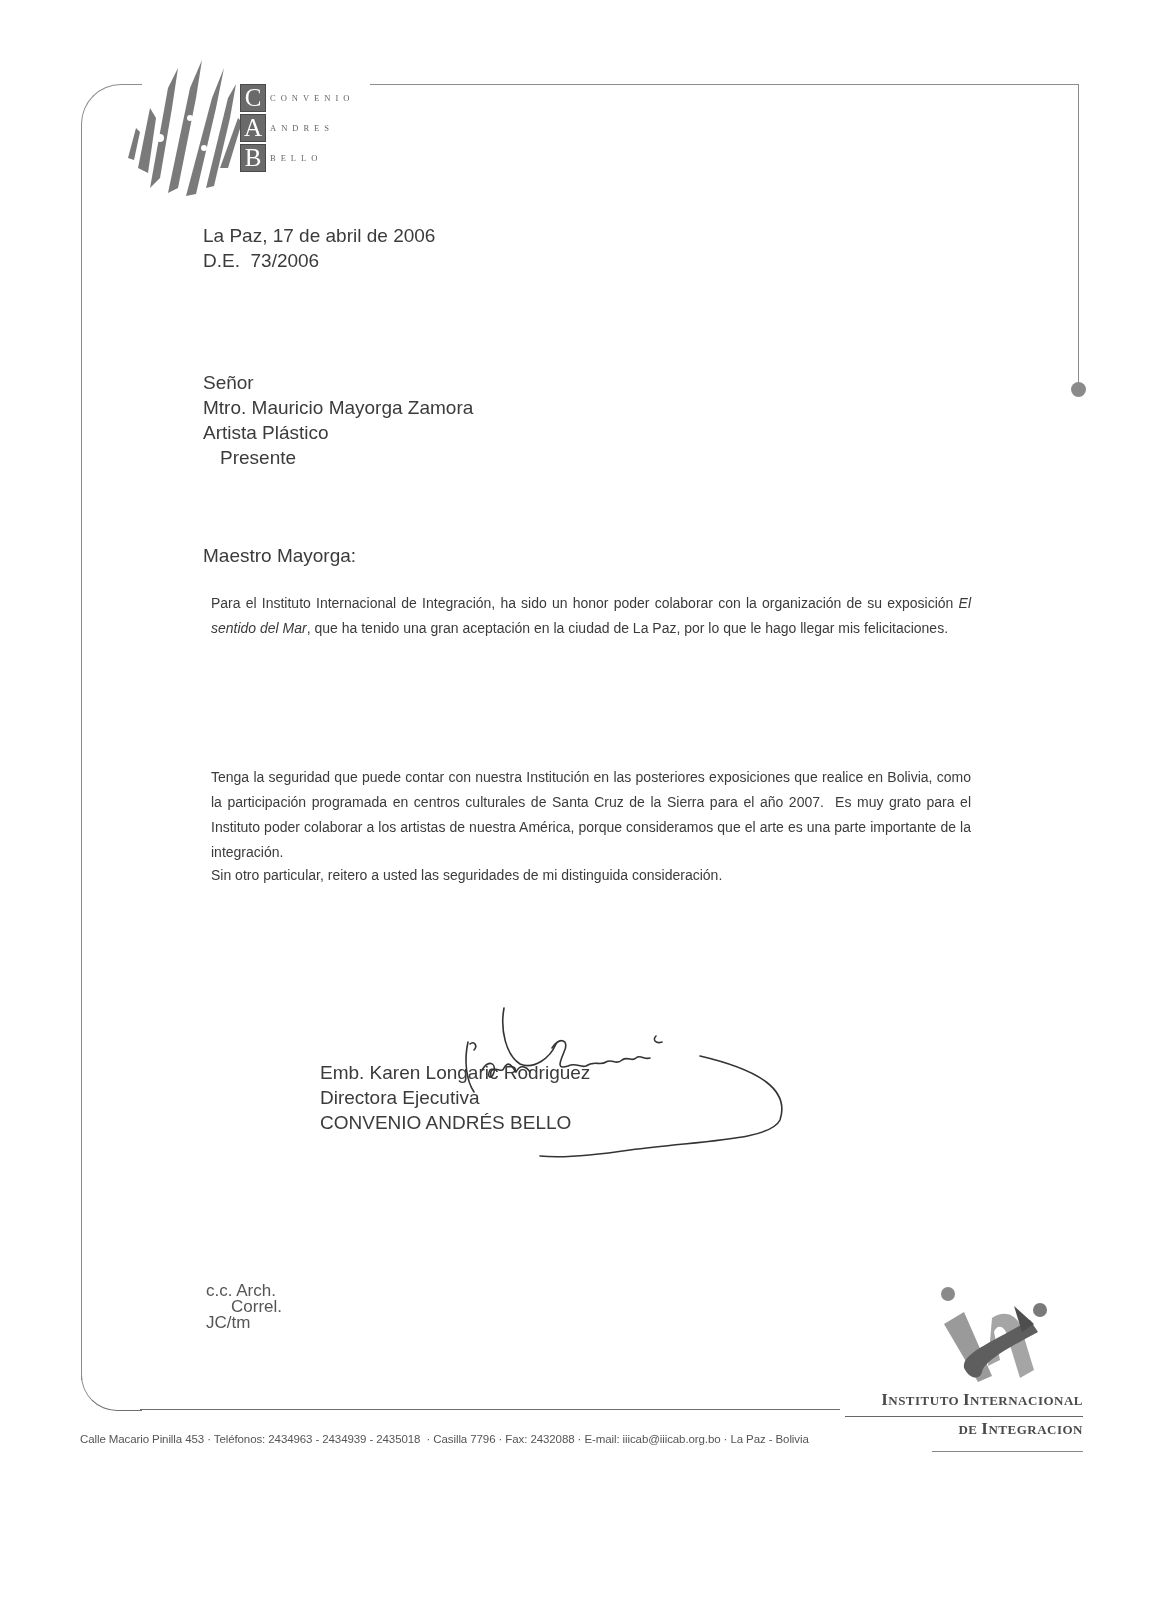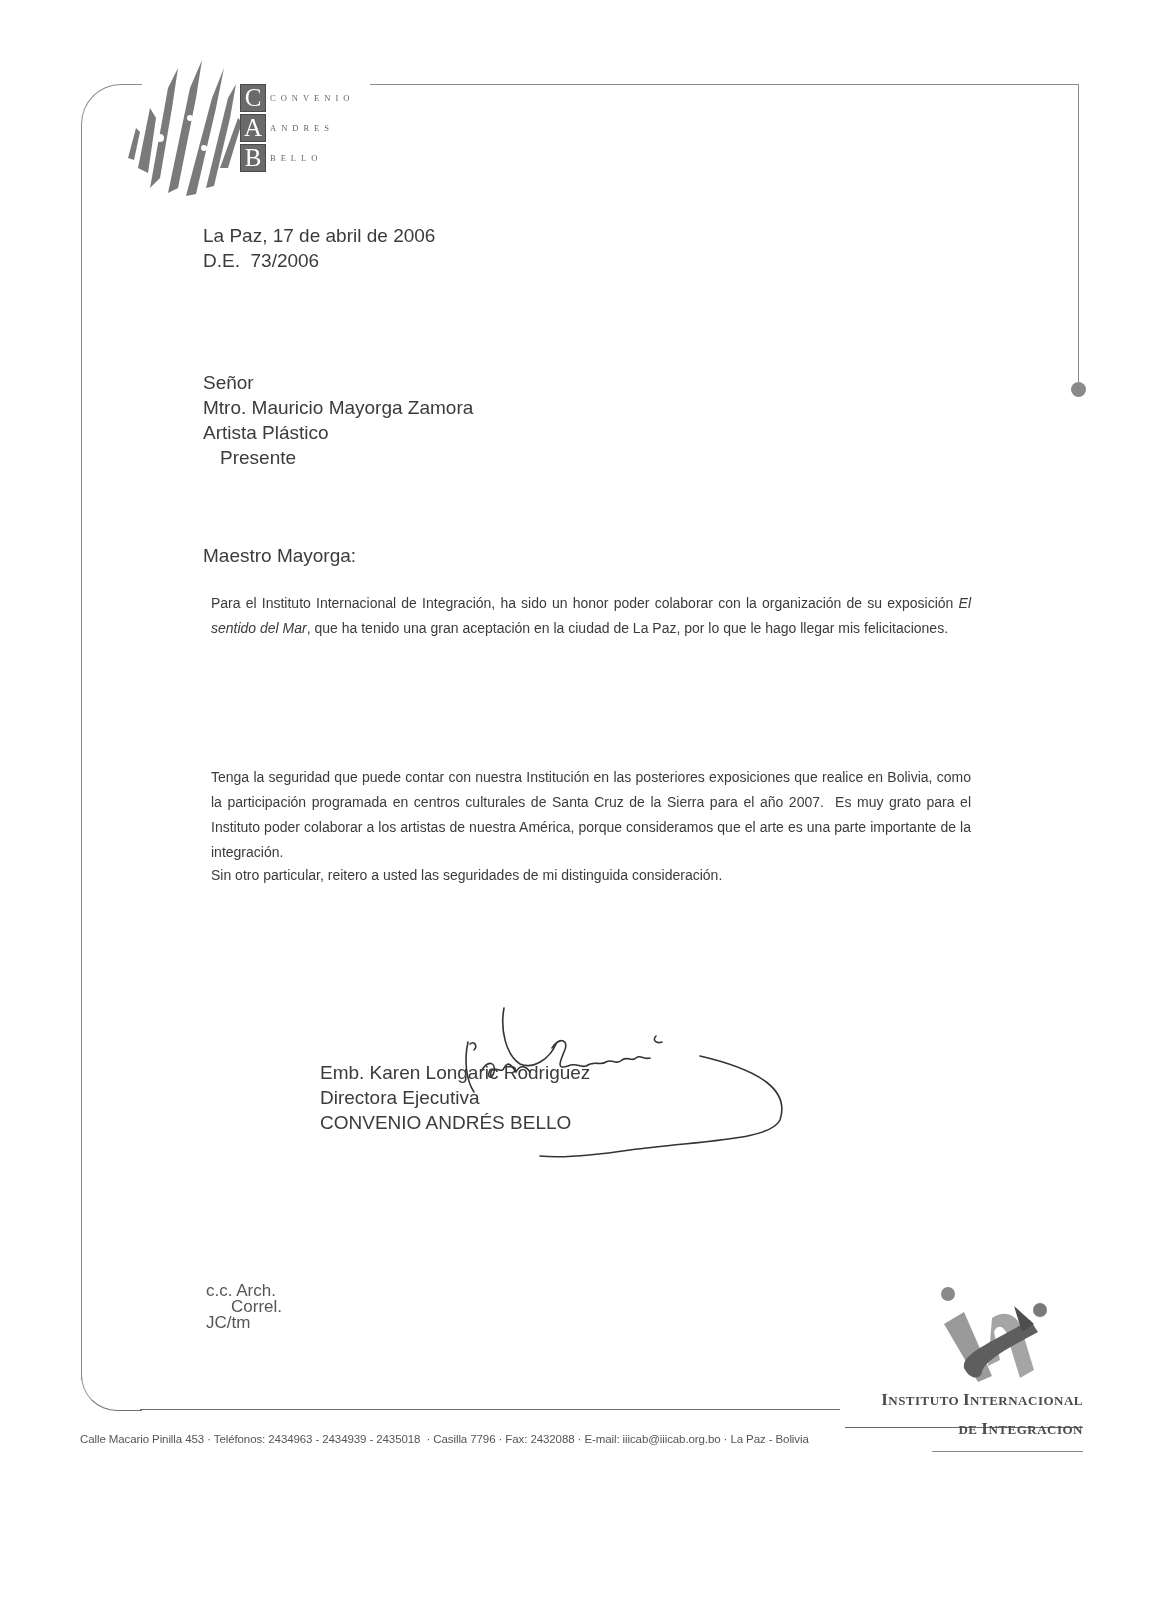--- a/index.html
+++ b/index.html
@@ -41,21 +41,21 @@
   .sig-svg { left: 460px; top: 1000px; width: 360px; height: 160px; }
 
   .cc { font-size: 17px; line-height: 16px; color: #555; }
 
   .footer { left: 80px; top: 1422px; font-size: 11.5px; color: #555; white-space: nowrap;
             font-family: "Liberation Sans", sans-serif; letter-spacing: -0.1px; }
 
   .iii-emblem { left: 934px; top: 1284px; width: 124px; height: 104px; }
   .iii-text1 { left: 845px; top: 1390px; width: 238px; font-family: "Liberation Serif", serif;
                font-size: 17px; color: #4a4a4a; font-weight: bold; letter-spacing: 0.5px;
-               border-bottom: 1.5px solid #666; padding-bottom: 17px; white-space: nowrap; text-align: right; }
+               border-bottom: 1.5px solid #666; padding-bottom: 6px; white-space: nowrap; text-align: right; }
   .iii-text2 { left: 932px; top: 1419px; width: 151px; font-family: "Liberation Serif", serif;
                font-size: 17px; color: #4a4a4a; font-weight: bold; letter-spacing: 0.5px;
                border-bottom: 1.5px solid #888; padding-bottom: 12px; white-space: nowrap; text-align: right; }
   .sc { font-size: 13px; }
 </style>
 </head>
 <body>
 
 <div class="abs frame-top"></div>
 <div class="abs frame-right"></div>

